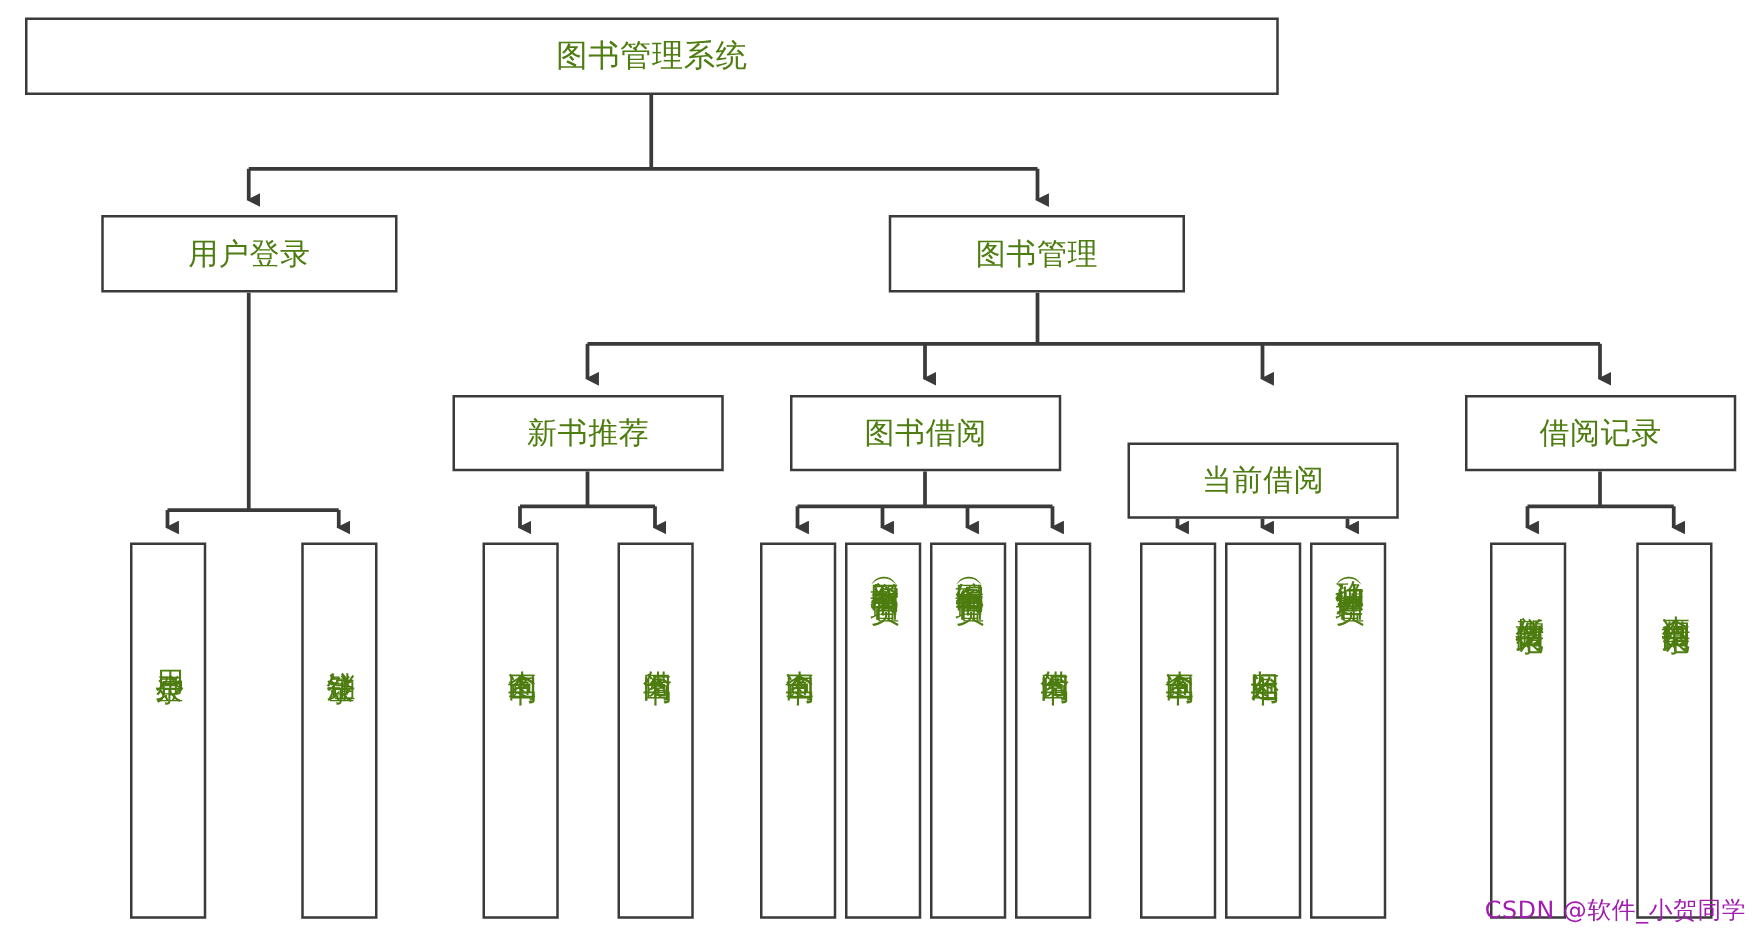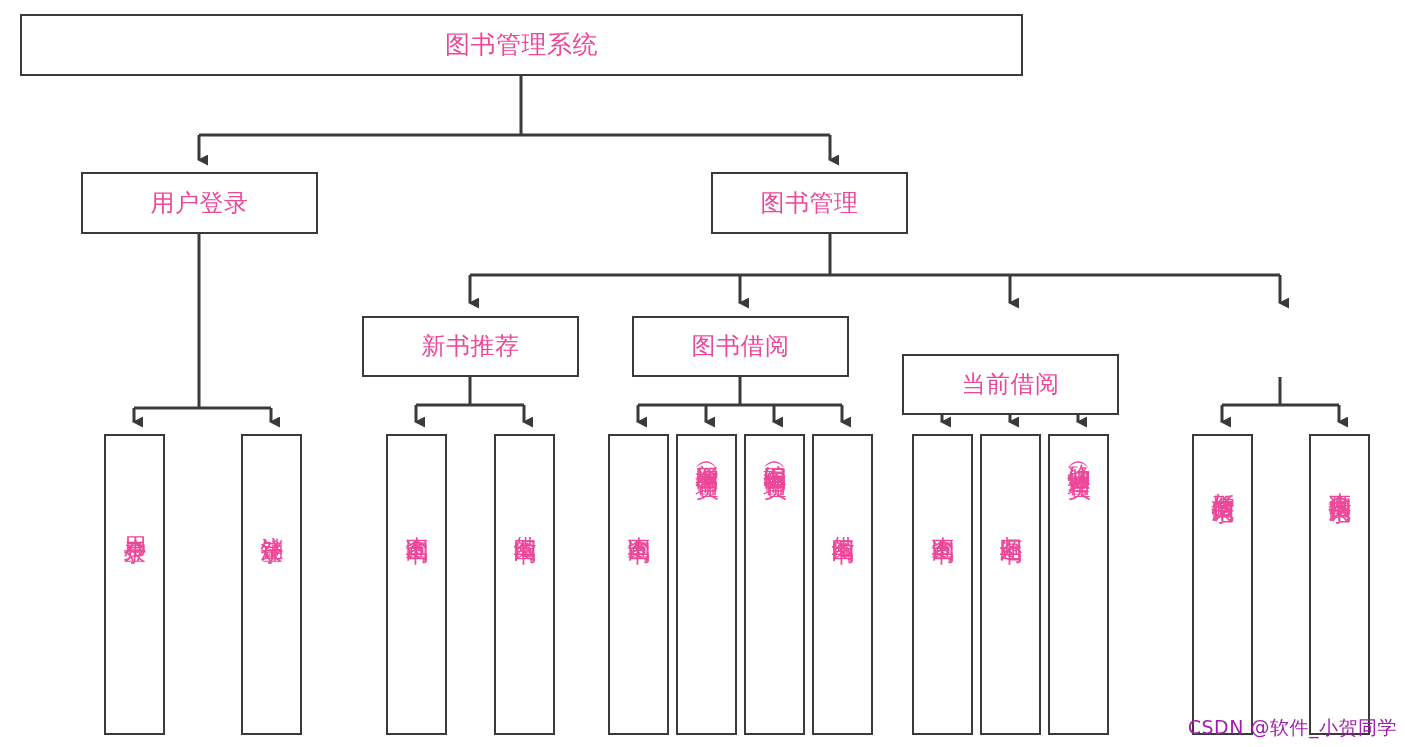--- a/index.html
+++ b/index.html
@@ -30,21 +30,21 @@
   
   .node {
     position: absolute;
     z-index: 2;
     box-sizing: border-box;
     background: #ffffff;
     border: 2px solid #3a3a3a;
     display: flex;
     align-items: center;
     justify-content: center;
-    color: #ec4899;
+    color: #4d7c0f;
   }
   .node .label {
     display: block;
     text-align: center;
     line-height: 1.18;
     white-space: pre;
   }
   
   .node.horiz .label {
     font-size: 24px;
@@ -149,36 +149,39 @@
   </svg>
 
   <div class="node root horiz" style="left:20px; top:14px; width:1003px; height:62px;">
     <span class="label">图书管理系统</span>
   </div>
 
   <div class="node horiz" style="left:81px; top:172px; width:237px; height:62px;">
     <span class="label">用户登录</span>
   </div>
 
-  <div class="node horiz" style="left:711px; top:172px; width:197px; height:62px;">
+  <div class="node horiz" style="left:711px; top:172px; width:237px; height:62px;">
     <span class="label">图书管理</span>
   </div>
 
   <div class="node horiz" style="left:362px; top:316px; width:217px; height:61px;">
     <span class="label">新书推荐</span>
   </div>
 
   <div class="node horiz" style="left:632px; top:316px; width:217px; height:61px;">
     <span class="label">图书借阅</span>
   </div>
 
   <div class="node horiz" style="left:902px; top:316px; width:217px; height:61px;margin-top:38px;">
     <span class="label">当前借阅</span>
   </div>
 
+  <div class="node horiz" style="left:1172px; top:316px; width:217px; height:61px;">
+    <span class="label">借阅记录</span>
+  </div>
 
   <div class="node leaf short" style="left:104px; top:434px; width:61px; height:301px;">
     <span class="label">用户登录</span>
   </div>
 
   <div class="node leaf short" style="left:241px; top:434px; width:61px; height:301px;">
     <span class="label">注销登录</span>
   </div>
 
   <div class="node leaf short" style="left:386px; top:434px; width:61px; height:301px;">

